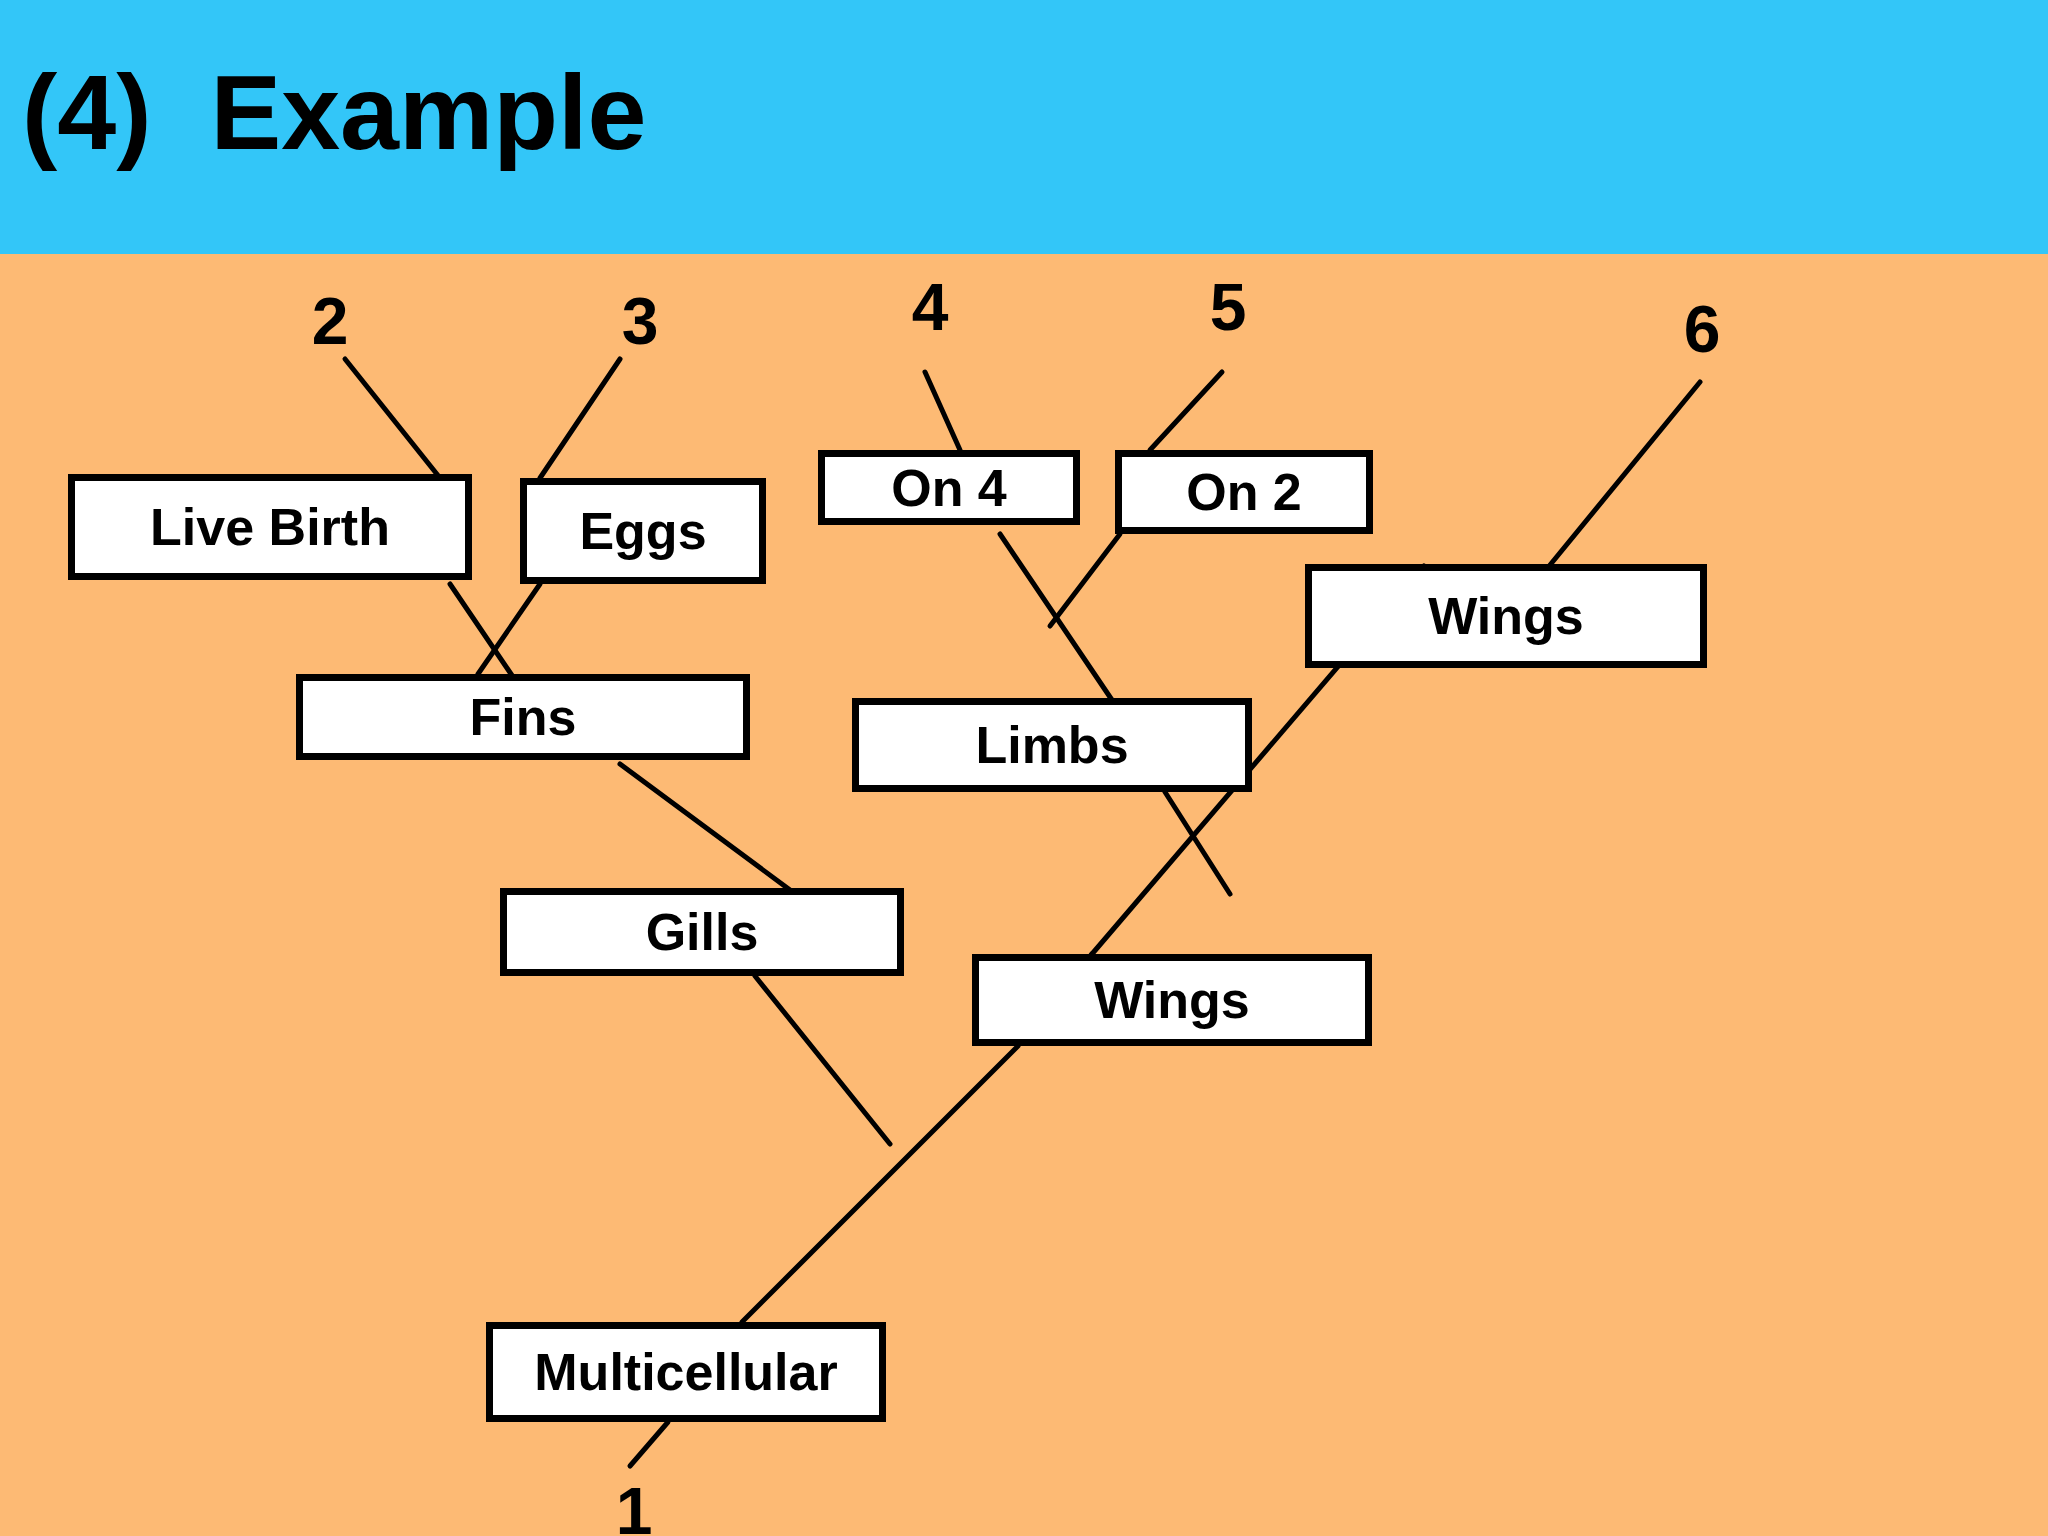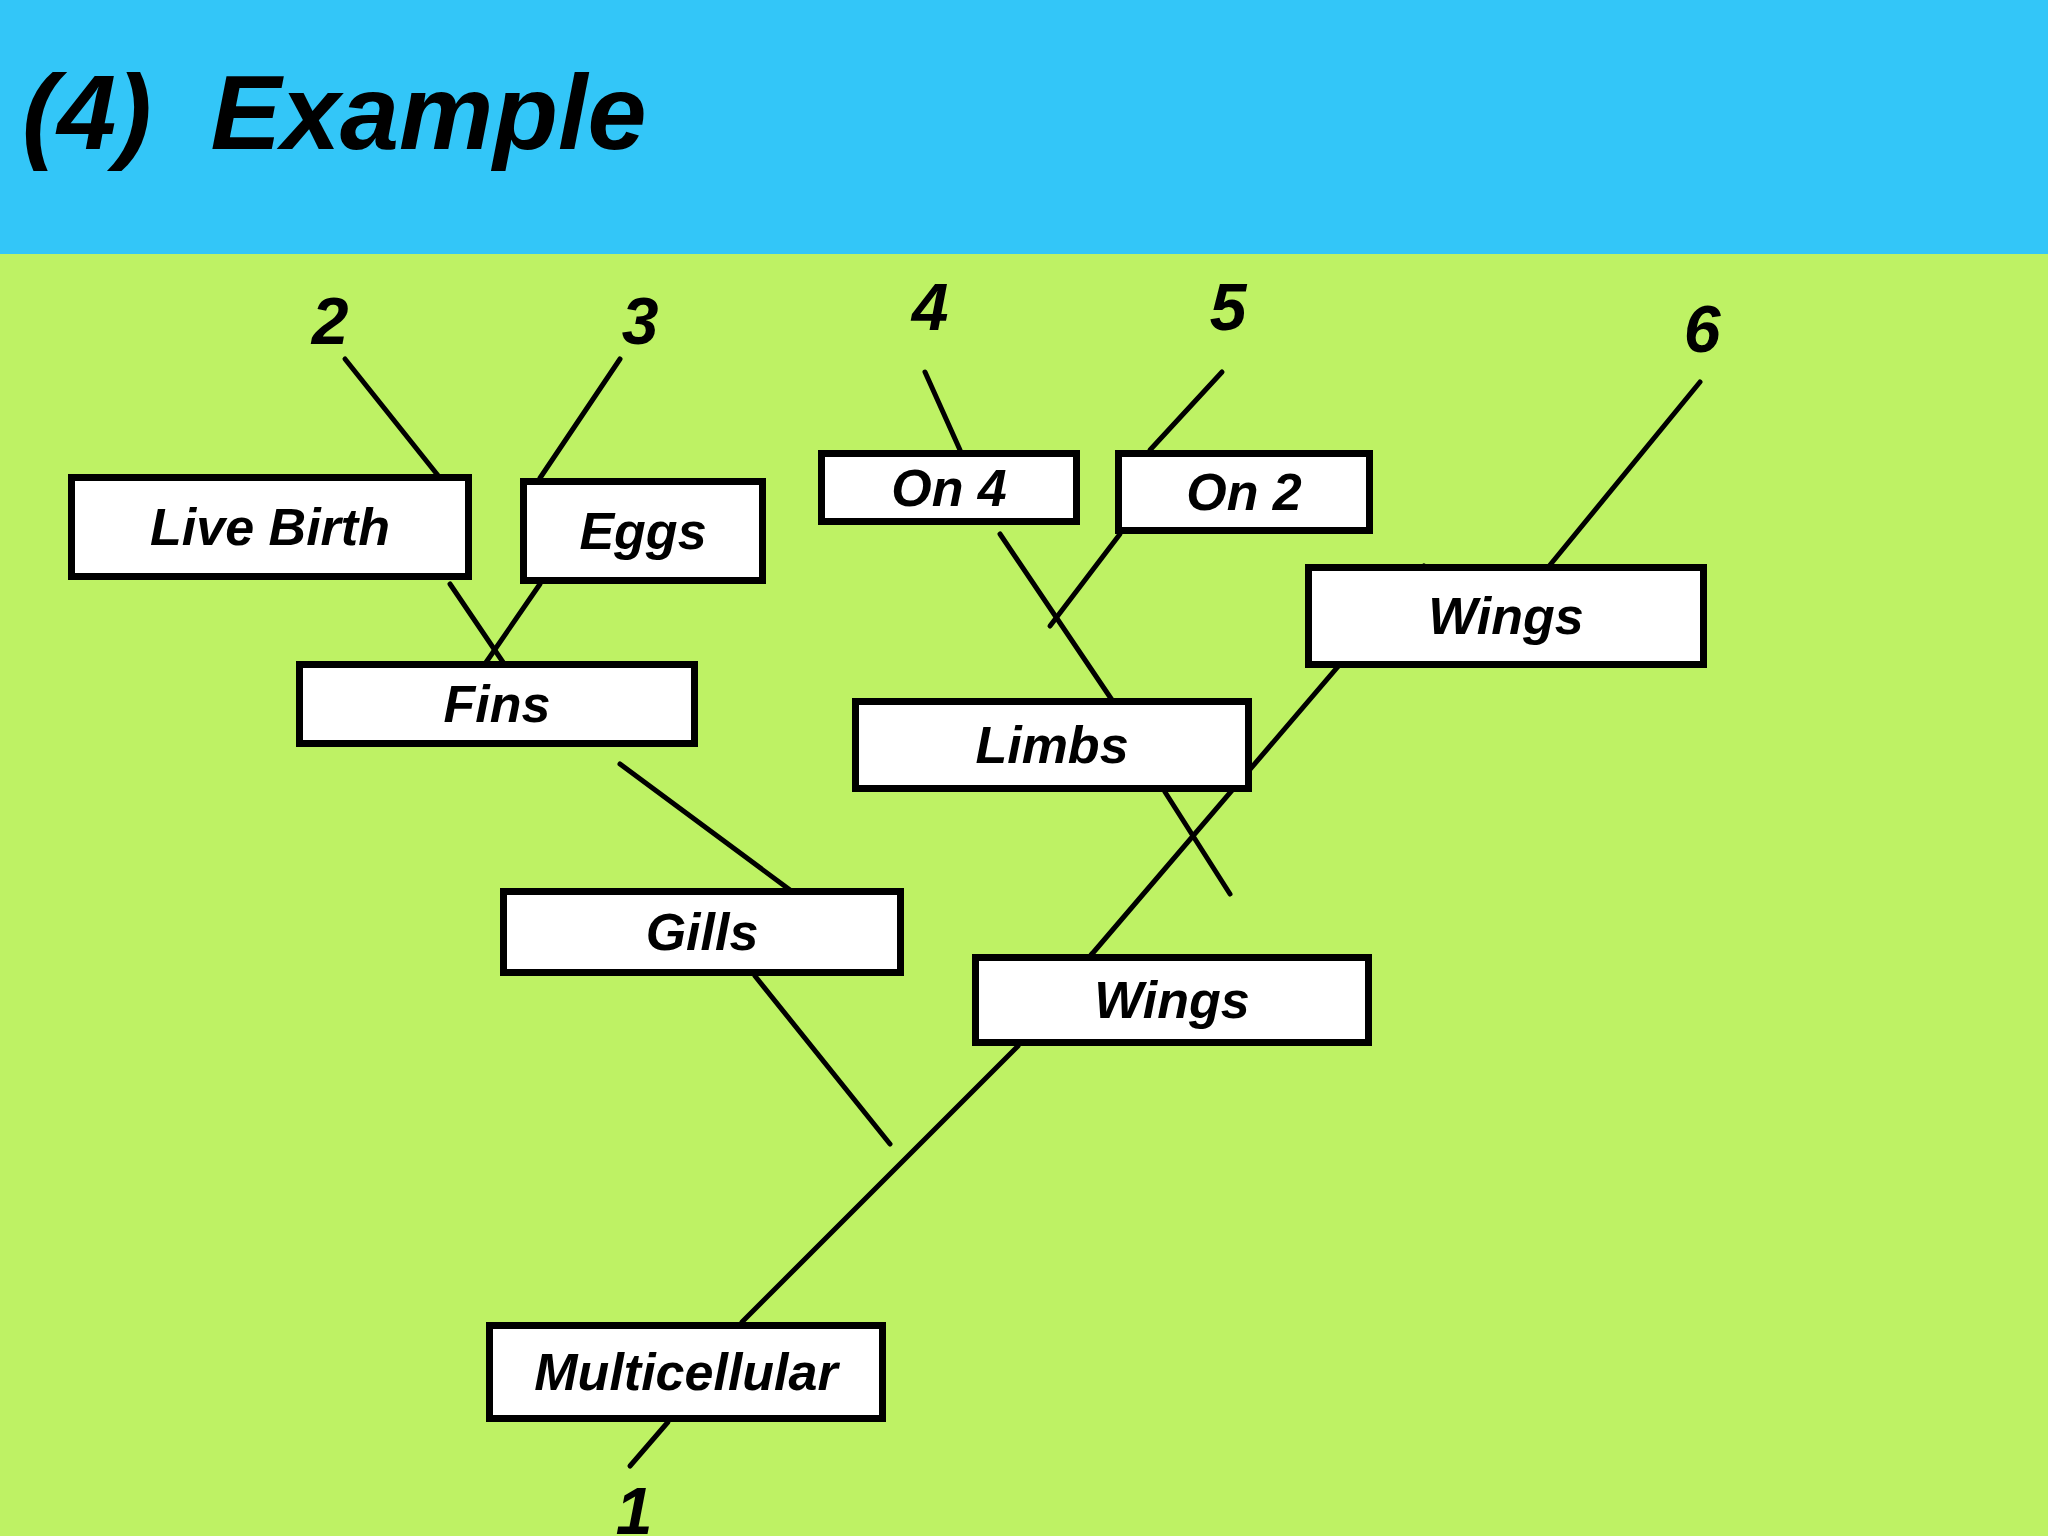--- a/index.html
+++ b/index.html
@@ -11,23 +11,22 @@
   body {
     width: 2048px;
     height: 1536px;
     overflow: hidden;
     font-family: "Liberation Sans", sans-serif;
   }
   #slide {
     position: relative;
     width: 2048px;
     height: 1536px;
-    background: #bef264;
+    background: #fdba74;
     overflow: hidden;
-    font-style: italic;
   }
   #banner {
     position: absolute;
     left: 0;
     top: 0;
     width: 2048px;
     height: 254px;
     background: #33C6F8;
   }
   #slide-title {
@@ -150,21 +149,21 @@
     </div>
 
     <div class="node" style="left:1115px; top:196px; width:258px; height:84px;">
       <span class="node-label">On 2</span>
     </div>
 
     <div class="node" style="left:1305px; top:310px; width:402px; height:104px;">
       <span class="node-label">Wings</span>
     </div>
 
-    <div class="node" style="left:296px; top:407px; width:402px; height:86px;">
+    <div class="node" style="left:296px; top:420px; width:454px; height:86px;">
       <span class="node-label">Fins</span>
     </div>
 
     <div class="node" style="left:852px; top:444px; width:400px; height:94px;">
       <span class="node-label">Limbs</span>
     </div>
 
     <div class="node" style="left:472px; top:634px; width:404px; height:88px;margin-left:28px;">
       <span class="node-label">Gills</span>
     </div>

